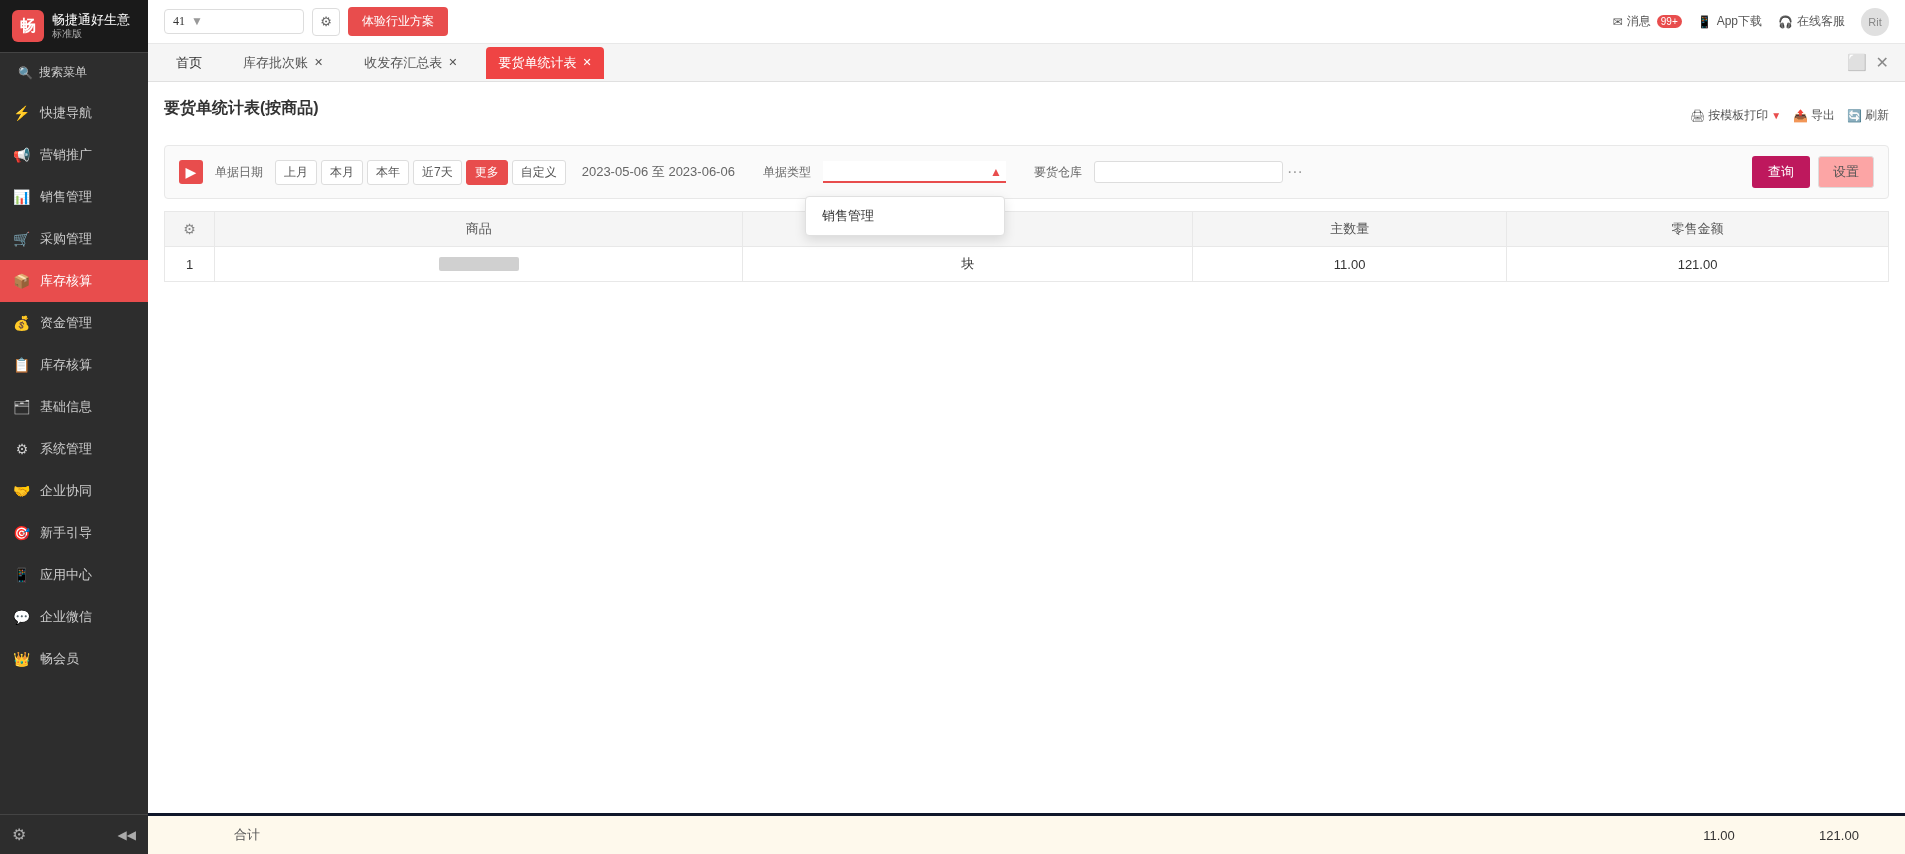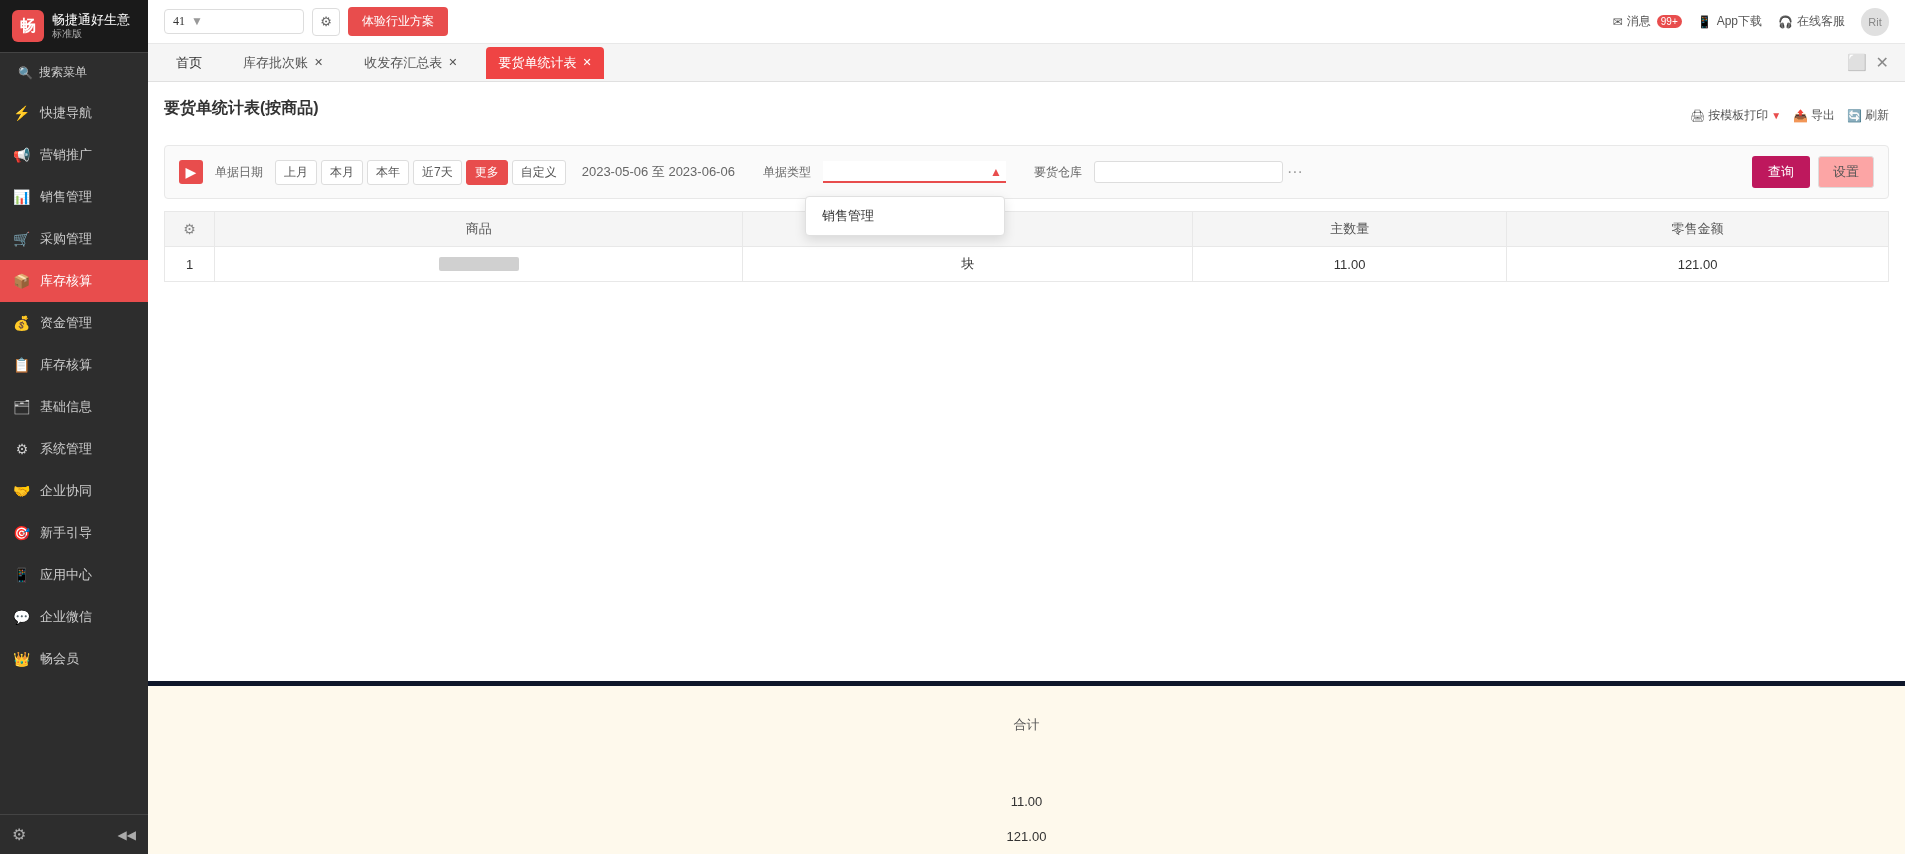--- a/index.html
+++ b/index.html
@@ -259,26 +259,25 @@
 
     .settings-icon-cell {
       display: flex; align-items: center; justify-content: center;
       font-size: 14px; color: #888; cursor: pointer;
     }
 
     
     .summary-row {
       position: absolute; bottom: 0; left: 0; right: 0;
       background: #fef9ec;
-      border-top: 5px solid #0f172a;
+      border-top: 3px solid #0f172a;
       display: flex; align-items: center;
       padding: 10px 16px;
       font-size: 13px; color: #333;
       gap: 20px;
-      flex-direction: column;
     }
     .summary-label { color: #555; }
 
     
     .dropdown-menu {
       position: absolute;
       background: #fff;
       border: 1px solid #e0e0e0;
       border-radius: 4px;
       box-shadow: 0 4px 12px rgba(0,0,0,0.12);

